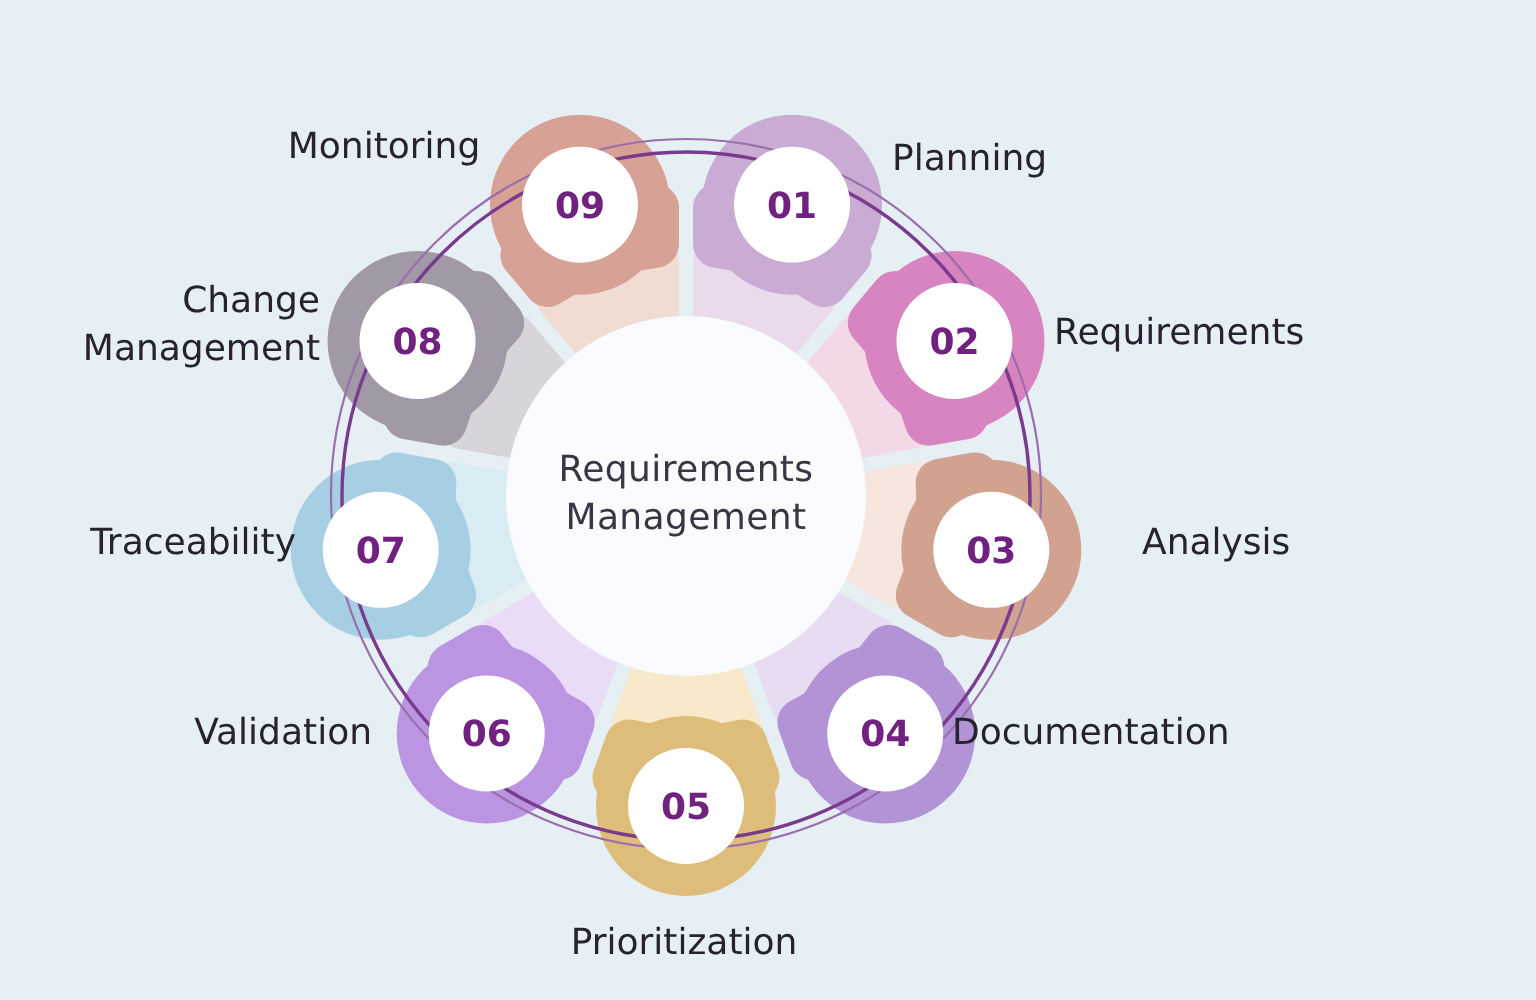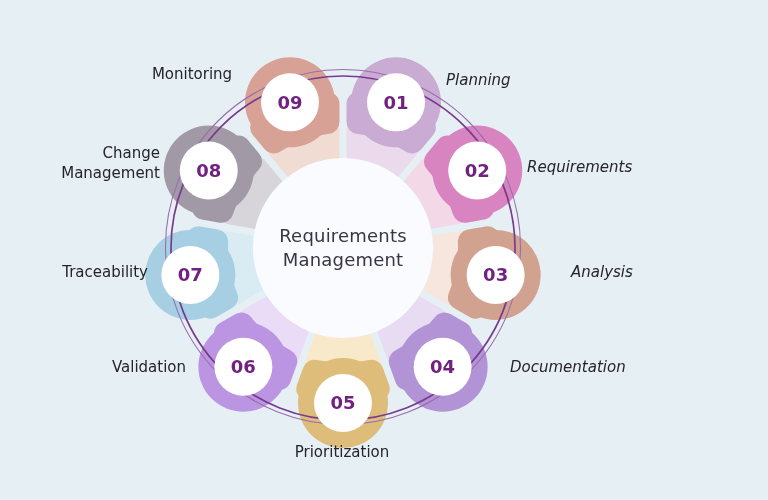--- a/index.html
+++ b/index.html
@@ -18,27 +18,27 @@
     transform: translate(-50%, -50%);
     text-align: center;
     font-size: 18px;
     font-weight: 500;
     line-height: 1.35;
     white-space: nowrap;
     letter-spacing: 0.2px;
   }
   .seg-label {
     position: absolute;
-    font-size: 15px;
+    font-size: 18px;
     font-weight: 500;
     line-height: 1.34;
     white-space: nowrap;
     transform: translateY(-50%);
   }
-  .seg-label.align-left   { text-align: left; font-style: italic; }
+  .seg-label.align-left   { text-align: left; }
   .seg-label.align-right  { text-align: right; margin-left: 20px; }
   .seg-label.align-center { text-align: center; transform: translate(-50%, -50%); }
 </style>
 </head>
 <body>
 
 <div class="stage" id="stage" style="background: rgb(230, 240, 244);">
   <svg id="diagram-svg" width="768" height="500" viewBox="0 0 768 500">
       <g>
         <path d="M 358.50 165.44 L 358.50 131.02 A 118 118 0 0 1 406.32 148.43 L 384.19 174.79 A 84 84 0 0 0 358.50 165.44 Z" fill="#ebdaec" stroke="#ebdaec" stroke-width="24" stroke-linejoin="round"></path>
@@ -134,24 +134,24 @@
   <div id="labels" style="color: rgb(38, 34, 47);">
       <div class="seg-label align-left" style="left: 446px; top: 80px;">
         <div>Planning</div>
       </div>
       <div class="seg-label align-left" style="left: 527px; top: 167px;">
         <div>Requirements</div>
       </div>
       <div class="seg-label align-left" style="left: 571px; top: 272px;">
         <div>Analysis</div>
       </div>
-      <div class="seg-label align-left" style="left: 510px; top: 367px;">
+      <div class="seg-label align-left" style="left: 476px; top: 367px;">
         <div>Documentation</div>
       </div>
-      <div class="seg-label align-center" style="left: 342px; top: 452px; text-align: right;">
+      <div class="seg-label align-center" style="left: 342px; top: 472px; text-align: right;">
         <div>Prioritization</div>
       </div>
       <div class="seg-label align-right" style="right: 582px; top: 367px;">
         <div>Validation</div>
       </div>
       <div class="seg-label align-right" style="right: 620px; top: 272px; text-align: right;">
         <div>Traceability</div>
       </div>
       <div class="seg-label align-right" style="right: 608px; top: 163px;">
         <div>Change</div>

